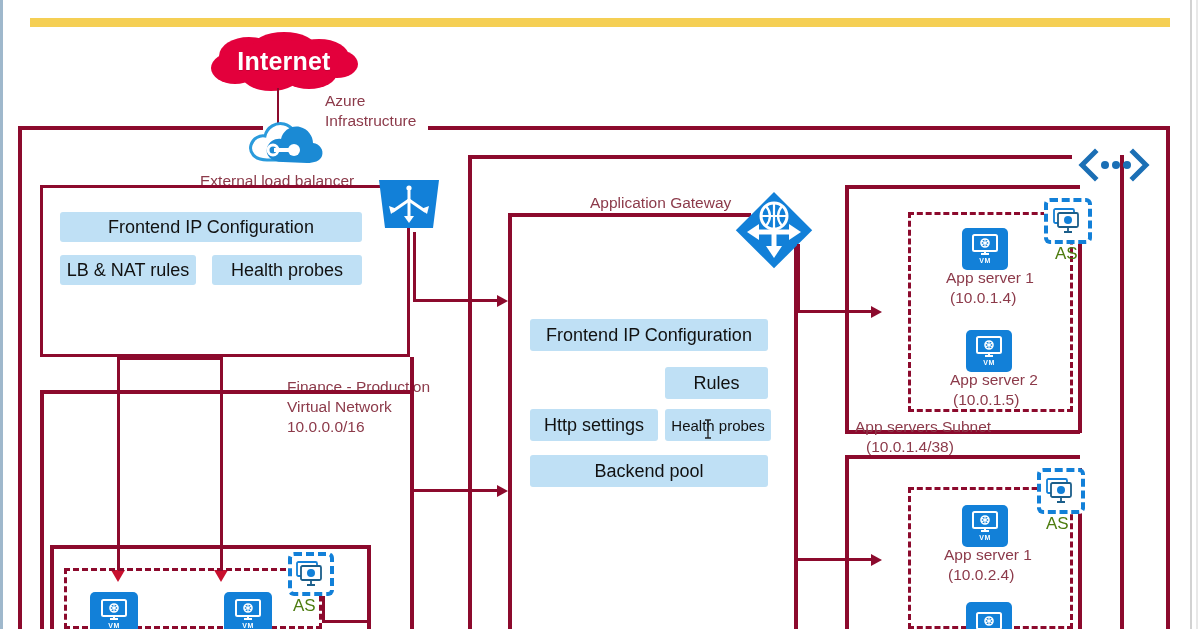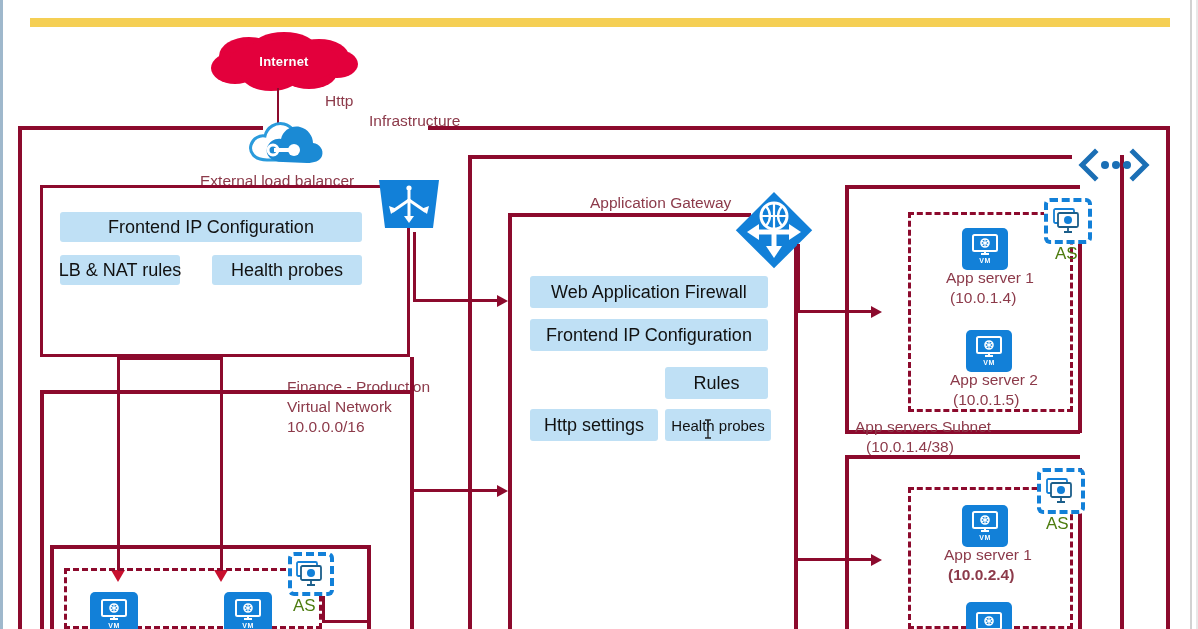--- a/index.html
+++ b/index.html
@@ -36,21 +36,21 @@
   
   .pill{position:absolute;background:#bfe0f5;color:#111;display:flex;
         align-items:center;justify-content:center;border-radius:3px;
         font-size:18px;white-space:nowrap;box-sizing:border-box;}
   .pill.sm{font-size:15px;}
 
   
   .cloud{position:absolute;}
   .cloud .txt{position:absolute;left:0;top:0;width:100%;height:100%;
        display:flex;align-items:center;justify-content:center;
-       color:#fff;font-weight:bold;font-size:13px;letter-spacing:.2px;
+       color:#fff;font-weight:bold;font-size:25px;letter-spacing:.2px;
        text-shadow:0 1px 0 rgba(0,0,0,.15);}
 
   
   .icon{position:absolute;}
   .vmbox{position:absolute;background:#1280d8;border-radius:5px;
          display:flex;flex-direction:column;align-items:center;justify-content:center;}
   .vmbox .vmtag{color:#fff;font-size:7px;font-weight:bold;letter-spacing:.5px;margin-top:1px;}
   .asbox{position:absolute;border:4px dashed #1280d8;border-radius:6px;box-sizing:border-box;
          display:flex;align-items:center;justify-content:center;background:#fff;}
   .aslabel{position:absolute;color:#4d7c0f;font-size:17px;}
@@ -90,22 +90,22 @@
       <path d="M20 42 C7 42 2 34 4 27 C6 20 13 17 18 18 C20 9 29 4 37 6 C45 8 49 15 49 21
                C58 20 64 26 63 33 C62 40 55 42 49 42 Z" fill="#ffffff" stroke="#2a9bdc" stroke-width="3"></path>
       <path d="M36 44 C24 44 18 37 20 30 C22 23 29 20 34 21 C36 12 45 7 53 9
                C61 11 66 18 66 25 C73 26 77 32 75 38 C73 43 67 45 60 45 Z" fill="#1b8ad4"></path>
       <circle cx="47" cy="32" r="6" fill="#ffffff"></circle>
       <rect x="27" y="30" width="16" height="4" fill="#ffffff"></rect>
       <circle cx="26" cy="32" r="5" fill="none" stroke="#ffffff" stroke-width="3"></circle>
     </svg>
   </div>
 
-  <div class="lbl" style="left:325px;top:91px;">Http</div>
-  <div class="lbl" style="left:325px;top:111px;margin-left:44px;">Infrastructure</div>
+  <div class="lbl" style="left:325px;top:91px;">Azure</div>
+  <div class="lbl" style="left:325px;top:111px;">Infrastructure</div>
 
   <div class="ln ln4h" style="left:18px;top:126px;width:245px;"></div>
   <div class="ln ln4h" style="left:428px;top:126px;width:742px;"></div>
   <div class="ln ln4v" style="left:18px;top:126px;height:503px;"></div>
   <div class="ln ln4v" style="left:1166px;top:126px;height:503px;"></div>
 
   <div class="ln ln4v" style="left:1120px;top:155px;height:474px;"></div>
   <div class="ln ln4h" style="left:468px;top:155px;width:604px;"></div>
   <div class="ln ln4v" style="left:468px;top:155px;height:474px;"></div>
 
@@ -132,21 +132,21 @@
         <path d="M34 22 L18 33"></path>
         <path d="M34 22 L50 33"></path>
       </g>
       <path d="M34 45 l-5 -7 h10 Z" fill="#fff"></path>
       <path d="M16 36 l-2 -8 l8 3 Z" fill="#fff"></path>
       <path d="M52 36 l2 -8 l-8 3 Z" fill="#fff"></path>
     </svg>
   </div>
 
   <div class="pill" style="left:60px;top:212px;width:302px;height:30px;">Frontend IP Configuration</div>
-  <div class="pill" style="left:60px;top:255px;width:120px;height:30px;">LB &amp; NAT rules</div>
+  <div class="pill" style="left:60px;top:255px;width:136px;height:30px;">LB &amp; NAT rules</div>
   <div class="pill" style="left:212px;top:255px;width:150px;height:30px;">Health probes</div>
 
   <div class="lbl" style="left:287px;top:377px;">Finance - Production</div>
   <div class="lbl" style="left:287px;top:397px;">Virtual Network</div>
   <div class="lbl" style="left:287px;top:417px;">10.0.0.0/16</div>
 
   <div class="ln ln4h" style="left:40px;top:390px;width:245px;"></div>
   <div class="ln ln4v" style="left:40px;top:390px;height:239px;"></div>
   <div class="ln ln4v" style="left:410px;top:357px;height:272px;"></div>
   <div class="ln ln4h" style="left:285px;top:390px;width:128px;"></div>
@@ -177,25 +177,25 @@
       <path d="M28 26 H54 M41 13 V39 M33 16 Q41 26 33 36 M49 16 Q41 26 49 36" stroke="#ffffff" stroke-width="2.2" fill="none"></path>
       <path d="M41 38 V62" stroke="#ffffff" stroke-width="5"></path>
       <path d="M41 68 l-8 -12 h16 Z" fill="#ffffff"></path>
       <path d="M41 42 H20" stroke="#ffffff" stroke-width="5"></path>
       <path d="M14 42 l12 -8 v16 Z" fill="#ffffff"></path>
       <path d="M41 42 H62" stroke="#ffffff" stroke-width="5"></path>
       <path d="M68 42 l-12 -8 v16 Z" fill="#ffffff"></path>
     </svg>
   </div>
 
-  <div class="pill" style="left:530px;top:276px;width:238px;height:32px;">Web Application Firewall</div>
   <div class="pill" style="left:530px;top:319px;width:238px;height:32px;">Frontend IP Configuration</div>
   <div class="pill" style="left:530px;top:409px;width:128px;height:32px;">Http settings</div>
   <div class="pill" style="left:665px;top:367px;width:103px;height:32px;">Rules</div>
   <div class="pill sm" style="left:665px;top:409px;width:106px;height:32px;">Health probes</div>
+  <div class="pill" style="left:530px;top:455px;width:238px;height:32px;">Backend pool</div>
 
   <div class="cursor" style="left:703px;top:419px;">
     <svg width="10" height="20" viewBox="0 0 10 20">
       <path d="M2 1 H8 M5 1 V19 M2 19 H8" stroke="#222" stroke-width="1.3" fill="none"></path>
     </svg>
   </div>
 
   <div class="ln lnv" style="left:797px;top:244px;height:66px;"></div>
   <div class="ln lnh" style="left:797px;top:310px;width:75px;"></div>
   <div class="arrowR" style="left:871px;top:306px;"></div>
@@ -259,21 +259,21 @@
     <svg width="28" height="22" viewBox="0 0 28 22">
       <rect x="2" y="1" width="24" height="16" rx="1.5" fill="none" stroke="#fff" stroke-width="2"></rect>
       <circle cx="14" cy="9" r="4" fill="none" stroke="#fff" stroke-width="1.6"></circle>
       <path d="M14 5 V13 M10.5 7 L17.5 11 M17.5 7 L10.5 11" stroke="#fff" stroke-width="1.2"></path>
       <path d="M10 20 H18" stroke="#fff" stroke-width="2"></path>
       <path d="M14 17 V20" stroke="#fff" stroke-width="2"></path>
     </svg>
     <div class="vmtag">VM</div>
   </div>
   <div class="lbl" style="left:944px;top:545px;">App server 1</div>
-  <div class="lbl" style="left:948px;top:565px;font-weight:bold;">(10.0.2.4)</div>
+  <div class="lbl" style="left:948px;top:565px;">(10.0.2.4)</div>
 
   <div class="vmbox" style="left:966px;top:602px;width:46px;height:42px;">
     <svg width="28" height="22" viewBox="0 0 28 22">
       <rect x="2" y="1" width="24" height="16" rx="1.5" fill="none" stroke="#fff" stroke-width="2"></rect>
       <circle cx="14" cy="9" r="4" fill="none" stroke="#fff" stroke-width="1.6"></circle>
       <path d="M14 5 V13 M10.5 7 L17.5 11 M17.5 7 L10.5 11" stroke="#fff" stroke-width="1.2"></path>
       <path d="M10 20 H18" stroke="#fff" stroke-width="2"></path>
       <path d="M14 17 V20" stroke="#fff" stroke-width="2"></path>
     </svg>
   </div>

